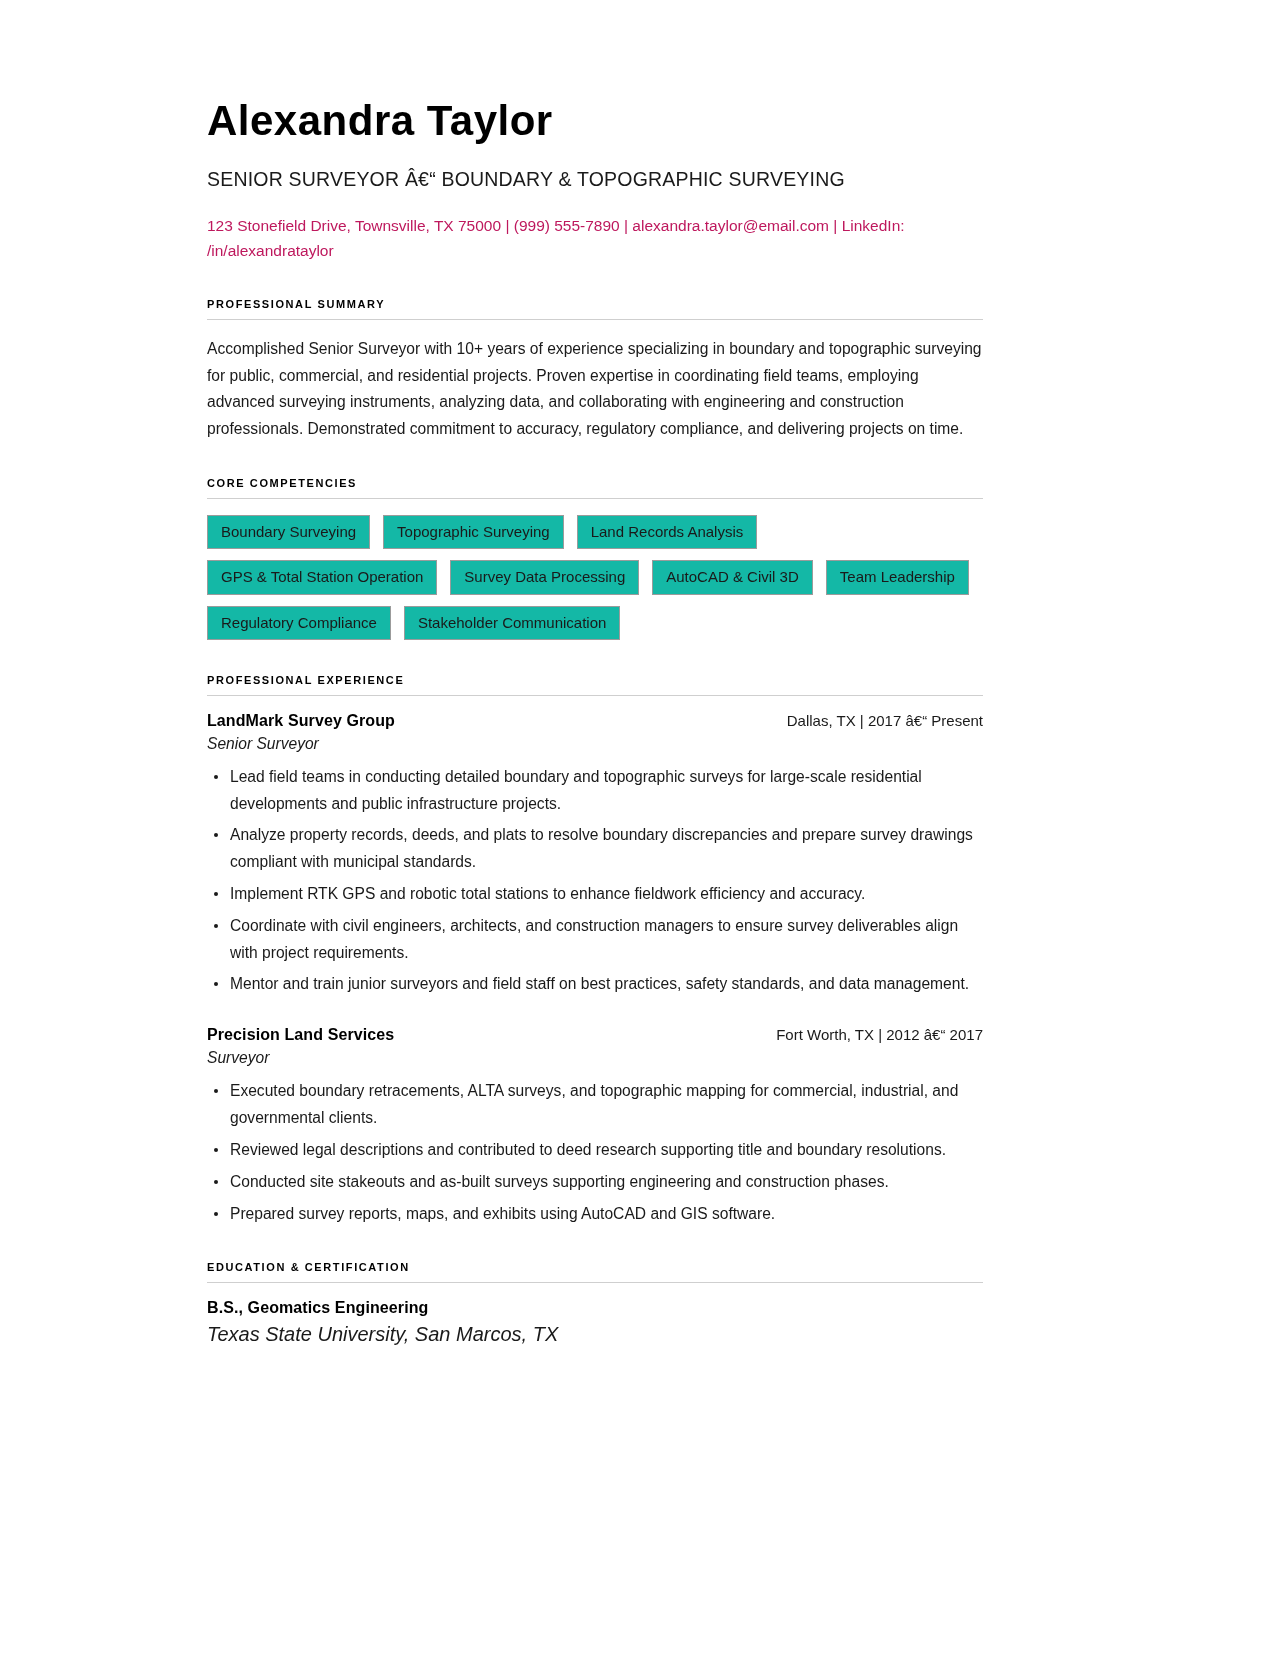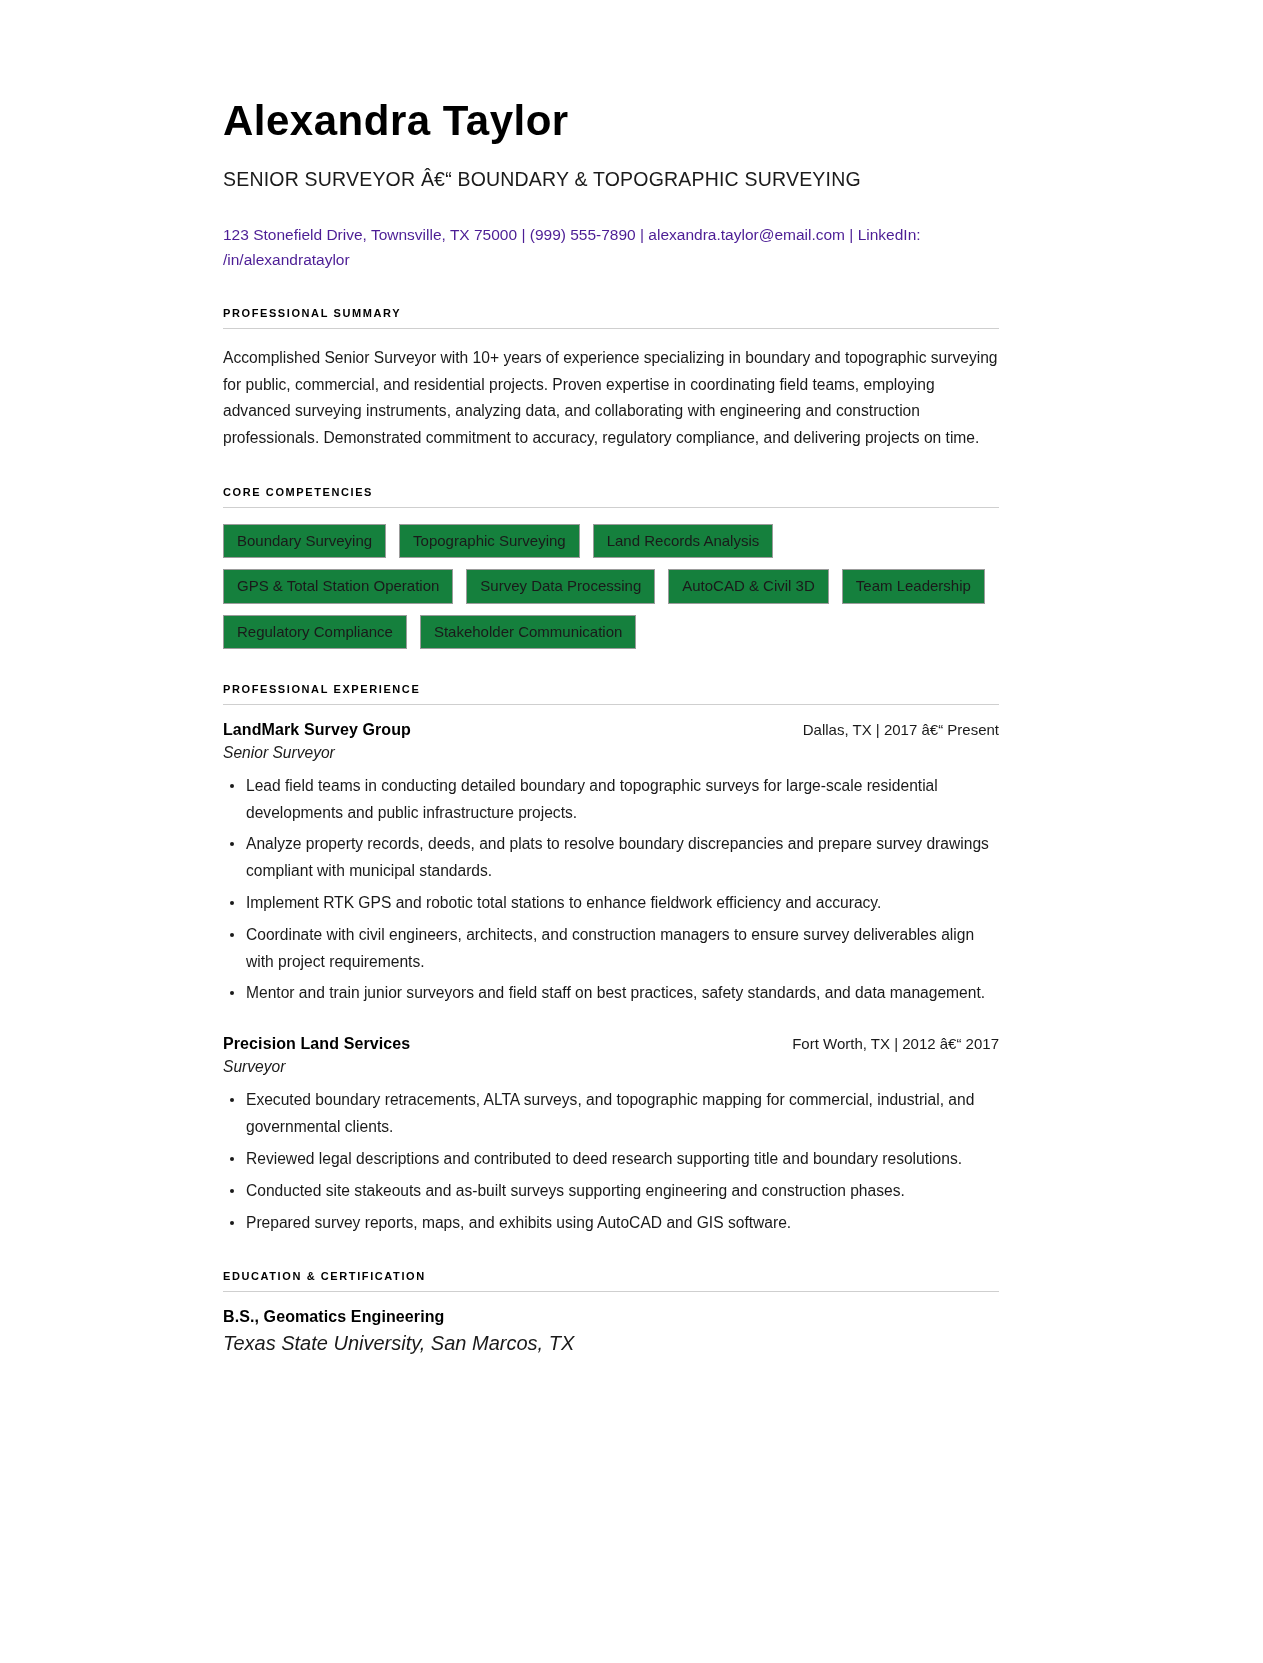--- a/index.html
+++ b/index.html
@@ -17,21 +17,21 @@
     position: relative;
     width: 1263px;
     height: 1663px;
     margin: 0 auto;
     background: #ffffff;
     box-sizing: border-box;
     overflow: hidden;
   }
   .sheet {
     position: absolute;
-    left: 223px;
+    left: 207px;
     top: 0;
     width: 776px;
   }
 
   
   .name {
     font-size: 42px;
     font-weight: bold;
     letter-spacing: 0.5px;
     line-height: 1.15;
@@ -43,22 +43,22 @@
     font-size: 19.5px;
     font-weight: normal;
     letter-spacing: 0.2px;
     line-height: 1.3;
     margin: 22px 0 0 0;
     color: #1a1a1a;
   }
   .contact {
     font-size: 15.5px;
     line-height: 1.65;
-    margin: 29px 0 0 0;
-    color: #4c1d95;
+    margin: 20px 0 0 0;
+    color: #be185d;
     max-width: 700px;
   }
 
   
   .section {
     margin-top: 34px;
   }
   .section-title {
     font-size: 11px;
     font-weight: bold;
@@ -91,21 +91,21 @@
     gap: 11px 13px;
     margin-top: 2px;
     max-width: 776px;
   }
   .tag {
     border: 1px solid #9b9b9b;
     padding: 7px 13px 8px 13px;
     font-size: 15px;
     line-height: 1.15;
     color: #1a1a1a;
-    background: #15803d;
+    background: #14b8a6;
     white-space: nowrap;
     box-sizing: border-box;
   }
 
   
   .job {
     margin-top: 12px;
   }
   .job + .job {
     margin-top: 28px;

